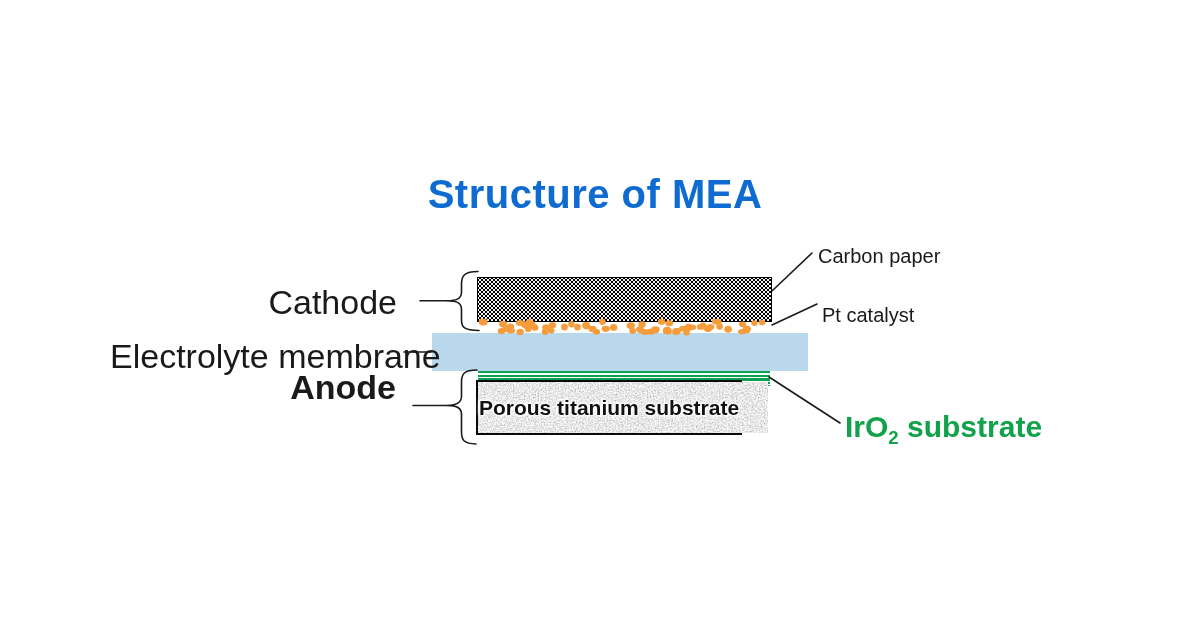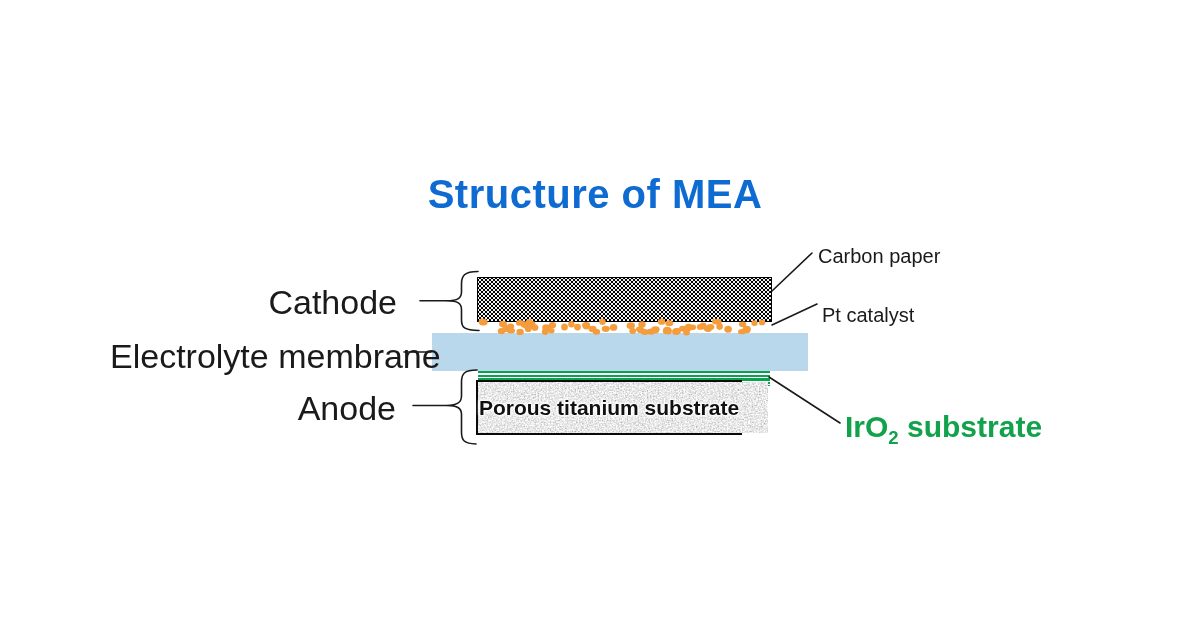--- a/index.html
+++ b/index.html
@@ -10,21 +10,21 @@
   .abs { position:absolute; }
 
   .title {
     left:295px; top:172px; width:600px; text-align:center;
     font-size:40px; font-weight:bold; color:#0e6bd2; letter-spacing:0.5px;
   }
 
   .lbl-left { text-align:right; font-size:34px; color:#1a1a1a; white-space:nowrap; }
   .lbl-cathode  { left:140px; top:283px; width:257px; }
   .lbl-membrane { left:110px; top:337px; width:289px; }
-  .lbl-anode    { left:140px; top:389px; width:256px; }
+  .lbl-anode    { left:140px; top:368px; width:256px;font-weight:bold; }
 
   .lbl-right { font-size:20px; color:#1a1a1a; white-space:nowrap;text-align:right; }
   .lbl-carbon { left:818px; top:245px; }
   .lbl-pt     { left:822px; top:304px; }
 
   .lbl-iro2 {
     left:845px; top:410px; font-size:30px; font-weight:bold;
     color:#12a24b; white-space:nowrap;
   }
   .lbl-iro2 sub { font-size:0.62em; }

